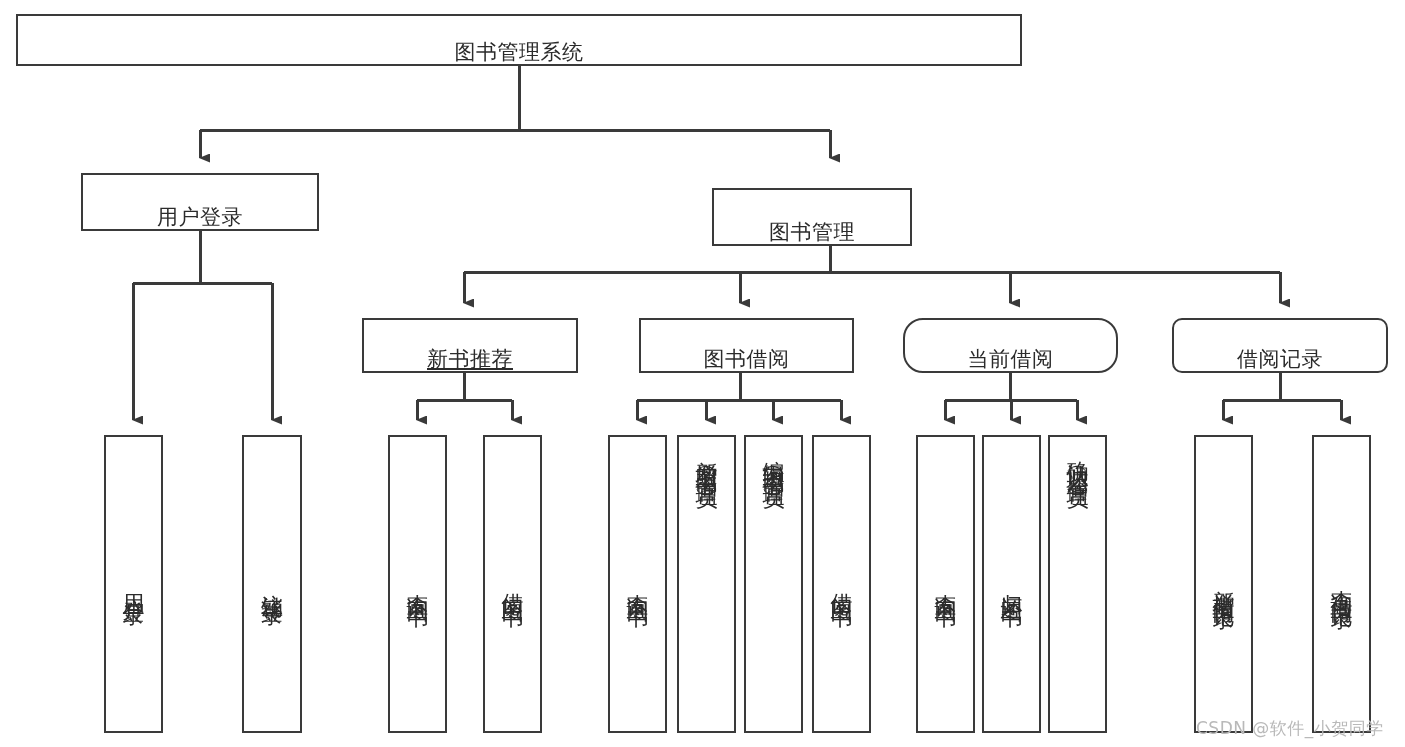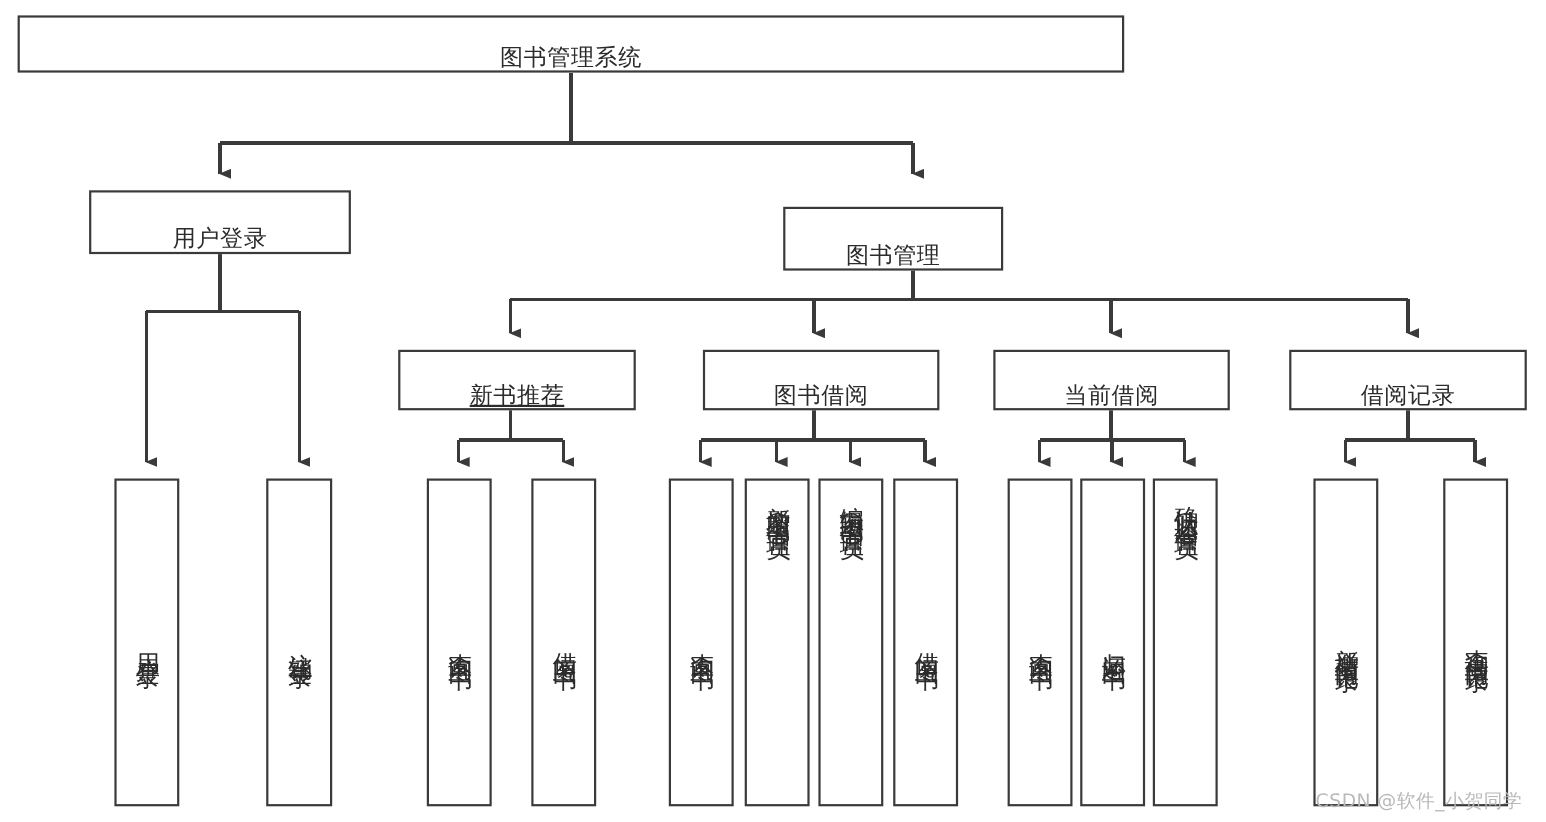--- a/index.html
+++ b/index.html
@@ -133,24 +133,24 @@
   <div class="node" style="left:712px; top:173px; width:200px; height:58px;margin-top:15px;">
     <span class="node-label">图书管理</span>
   </div>
 
   <div class="node" style="left:362px; top:318px; width:216px; height:55px;text-decoration:underline;">
     <span class="node-label">新书推荐</span>
   </div>
   <div class="node" style="left:639px; top:318px; width:215px; height:55px;">
     <span class="node-label">图书借阅</span>
   </div>
-  <div class="node" style="left:903px; top:318px; width:215px; height:55px;">
+  <div class="node" style="left:903px; top:318px; width:215px; height:55px;border-radius:20px;">
     <span class="node-label">当前借阅</span>
   </div>
-  <div class="node" style="left:1172px; top:318px; width:216px; height:55px;">
+  <div class="node" style="left:1172px; top:318px; width:216px; height:55px;border-radius:10px;">
     <span class="node-label">借阅记录</span>
   </div>
 
   <div class="node leaf centerv" style="left:104px; top:435px; width:59px; height:298px;">
     <span class="node-label">用户登录</span>
   </div>
   <div class="node leaf centerv" style="left:242px; top:435px; width:60px; height:298px;">
     <span class="node-label">注销登录</span>
   </div>
 

